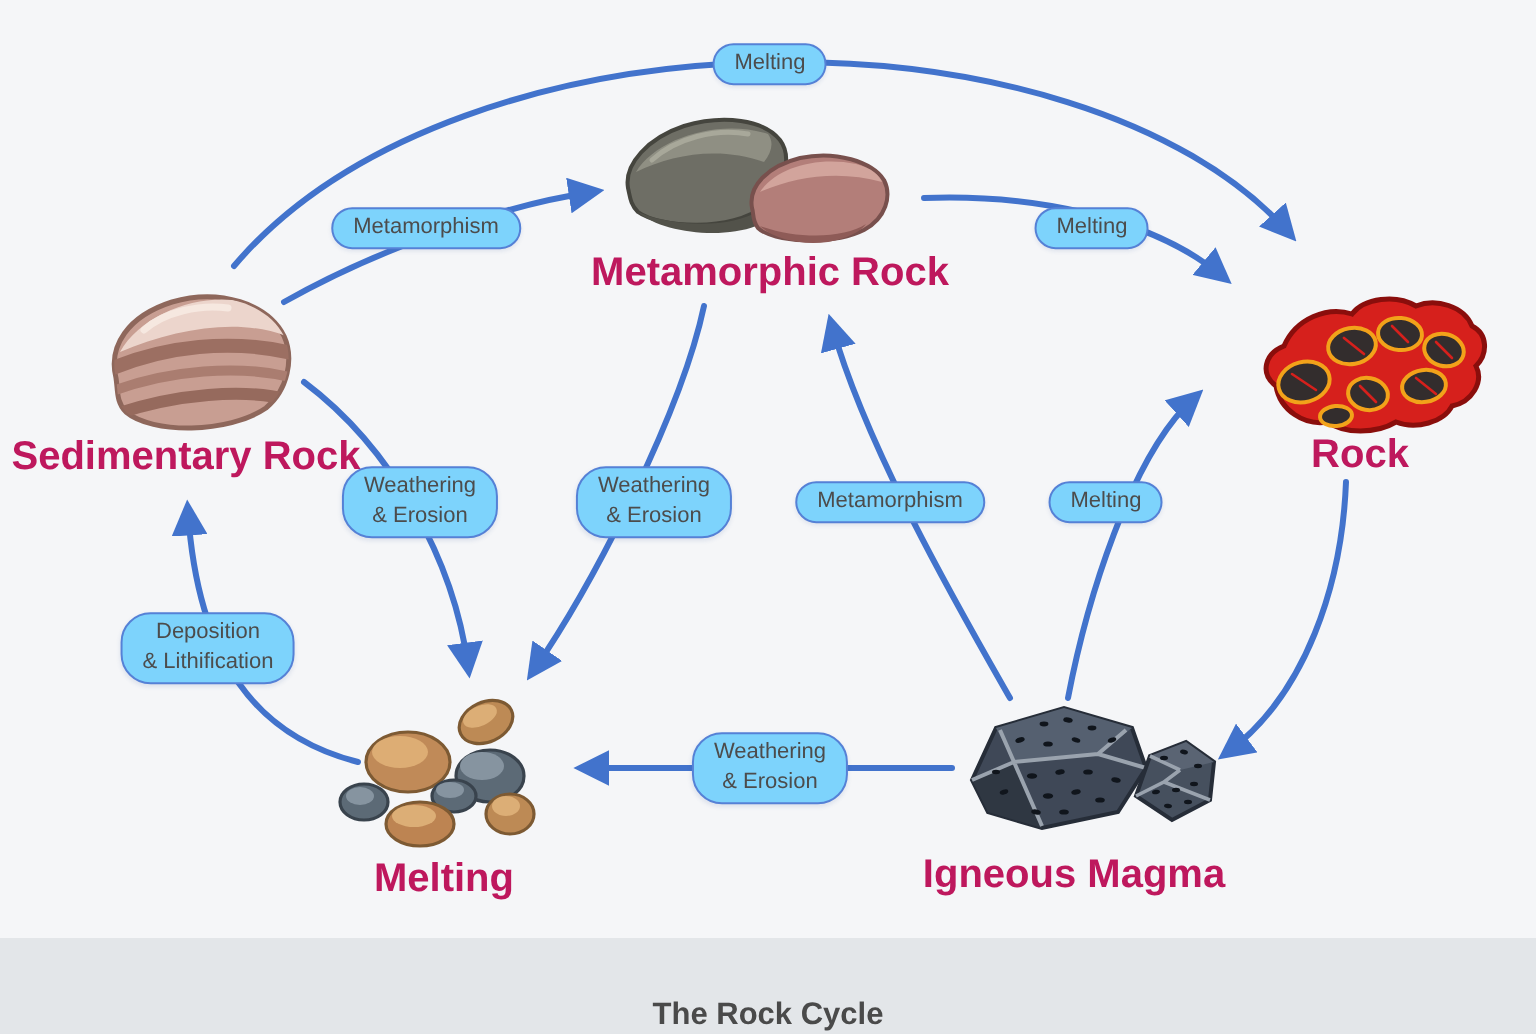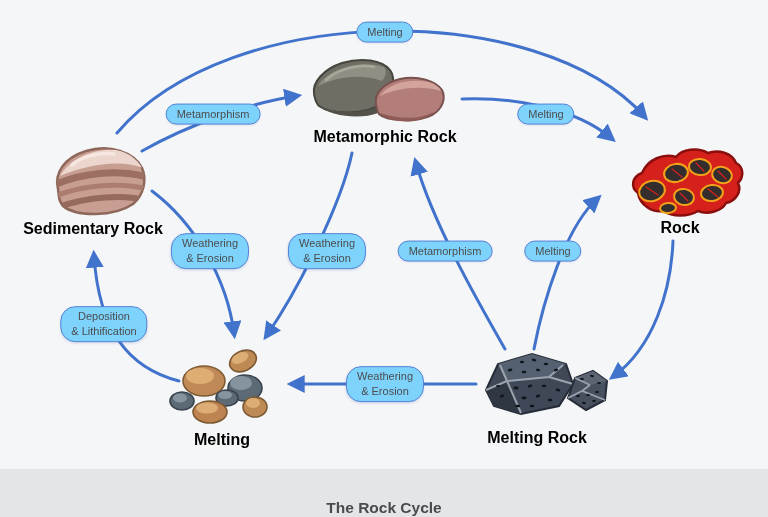--- a/index.html
+++ b/index.html
@@ -2,21 +2,21 @@
 <html><head>
 <meta charset="utf-8">
 <style>
   html,body{margin:0;padding:0;}
   body{width:768px;height:517px;overflow:hidden;font-family:"Liberation Sans",sans-serif;}
   #stage{position:relative;width:768px;height:517px;background:#f5f6f8;}
   #arrow-layer{position:absolute;left:0;top:0;width:768px;height:469px;}
   .rock{position:absolute;}
   .node-label{
     position:absolute;transform:translate(-50%,-50%);
-    font-size:16px;font-weight:600;color:#000000;white-space:nowrap;
+    font-size:20px;font-weight:600;color:#be185d;white-space:nowrap;
   }
   .pill{
     position:absolute;transform:translate(-50%,-50%);
     background:#7dd3fc;border:1.6px solid #5581d6;border-radius:15px;
     padding:2px 10px;font-size:11px;line-height:1.35;color:#4c4c4c;
     text-align:center;white-space:pre-line;
     box-shadow:0 1px 2px rgba(60,90,160,0.12);
   }
   #footer{
     position:absolute;left:0;bottom:0;width:768px;height:48px;
@@ -153,21 +153,21 @@
       <ellipse cx="121" cy="44" rx="2" ry="1.1"></ellipse>
       <ellipse cx="108" cy="55" rx="2" ry="1.1" transform="rotate(8 108 55)"></ellipse>
       <ellipse cx="118" cy="53" rx="2" ry="1.1"></ellipse>
     </g>
   </svg>
 
   <div class="node-label" style="left:93px;top:229px">Sedimentary Rock</div>
   <div class="node-label" style="left:385px;top:137px">Metamorphic Rock</div>
   <div class="node-label" style="left:680px;top:228px">Rock</div>
   <div class="node-label" style="left:222px;top:440px">Melting</div>
-  <div class="node-label" style="left:537px;top:438px">Melting Rock</div>
+  <div class="node-label" style="left:537px;top:438px">Igneous Magma</div>
 
   <div class="pill" style="left:385px;top:32px">Melting</div>
   <div class="pill" style="left:213px;top:114px">Metamorphism</div>
   <div class="pill" style="left:546px;top:114px">Melting</div>
   <div class="pill" style="left:210px;top:251px">Weathering
 &amp; Erosion</div>
   <div class="pill" style="left:327px;top:251px">Weathering
 &amp; Erosion</div>
   <div class="pill" style="left:445px;top:251px">Metamorphism</div>
   <div class="pill" style="left:553px;top:251px">Melting</div>

